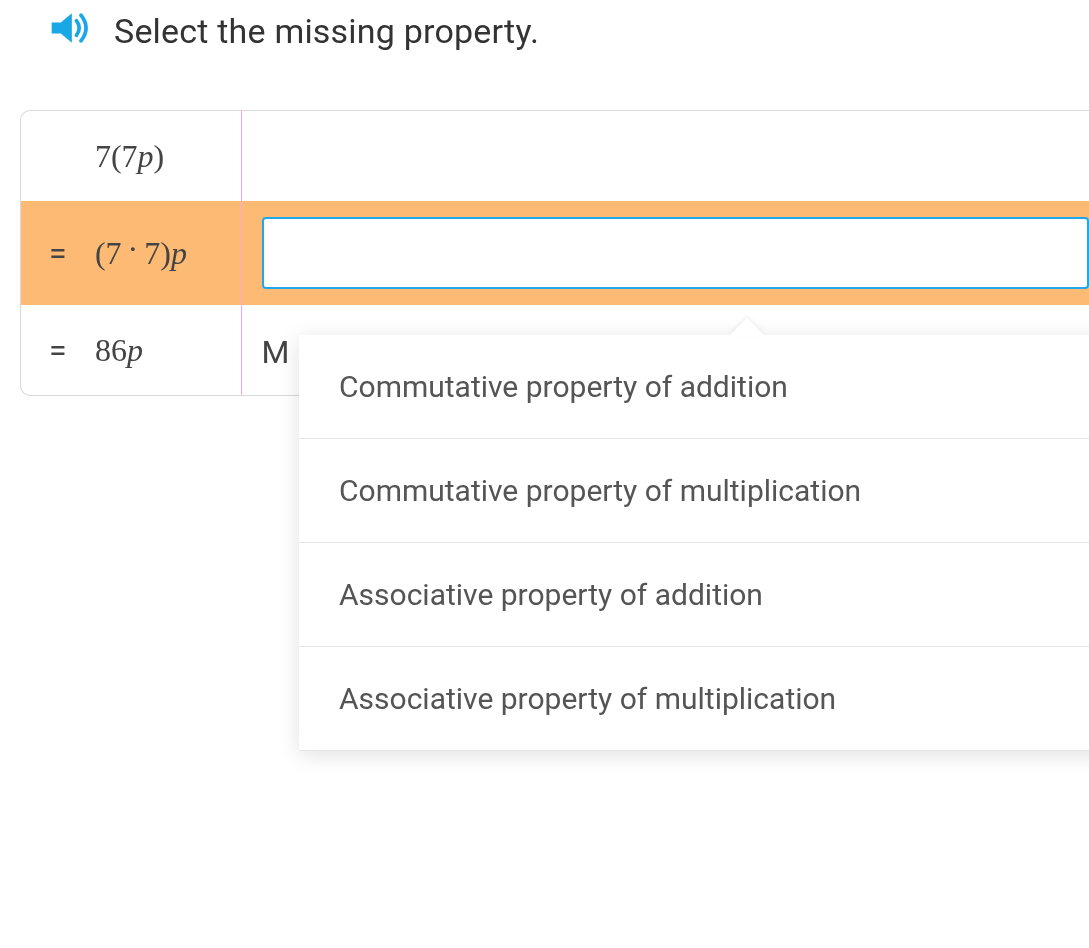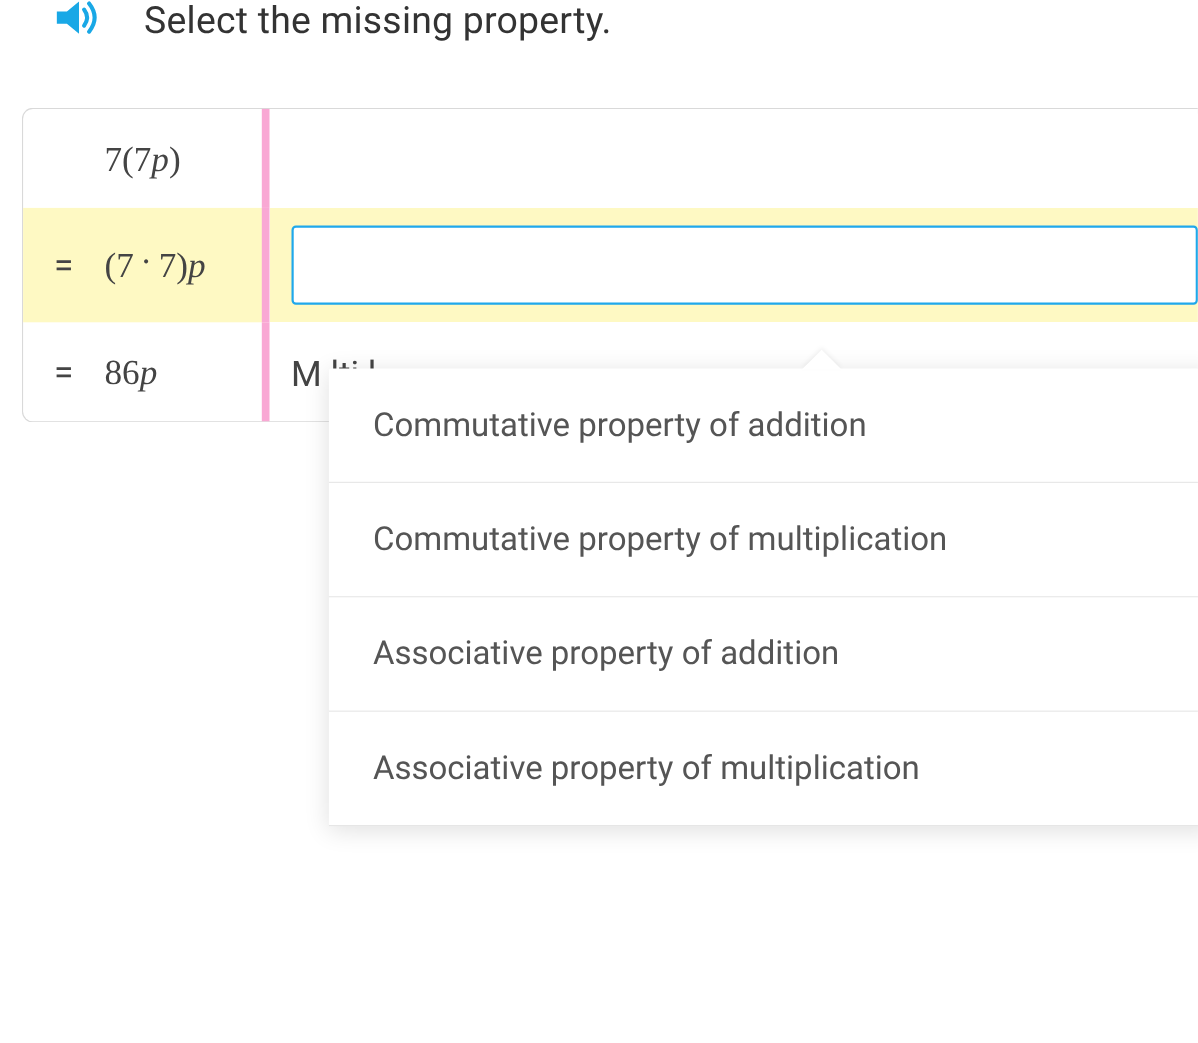--- a/index.html
+++ b/index.html
@@ -9,24 +9,24 @@
     font-family: -apple-system, BlinkMacSystemFont, "Segoe UI", Roboto, Helvetica, Arial, sans-serif;
     background: #fff;
     color: #333;
   }
   .page { width: 1089px; height: 948px; position: relative; overflow: hidden; }
 
   
   .prompt-row {
     display: flex;
     align-items: center;
-    gap: 39px;
+    gap: 22px;
     padding: 0 0 0 52px;
     height: 38px;
-    margin-top: 0;
+    margin-top: 12px;
   }
   .speaker {
     width: 44px; height: 44px;
     position: relative;
     margin-left: -4px;
     margin-top: -6px;
     color: #19a8e6;
     flex: 0 0 auto;
   }
   .prompt {
@@ -47,29 +47,29 @@
     position: relative;
   }
   .tbl { width: 100%; border-collapse: collapse; }
   .tbl td {
     vertical-align: middle;
     font-size: 32px;
     color: #444;
   }
   .col-expr {
     width: 220px;
-    border-right: 7px solid #f9a8d4;
+    border-right: 1px solid #f9a8d4;
     padding: 26px 18px 26px 28px;
     white-space: nowrap;
   }
   .col-reason {
     padding: 16px 0 16px 20px;
     position: relative;
   }
-  .tbl tr.shade td { background: #fef9c3; }
+  .tbl tr.shade td { background: #fdba74; }
 
   .eq { display:inline-block; width: 38px; text-align:left; }
   .expr { font-family: Georgia, "Times New Roman", serif; font-style: normal; }
   .expr .num { font-style: normal; }
   .expr .var { font-style: italic; }
   .dot { position: relative; top: -4px; padding: 0 6px; }
 
   .answer-box {
     border: 2px solid #1fa8ec;
     border-radius: 4px;

